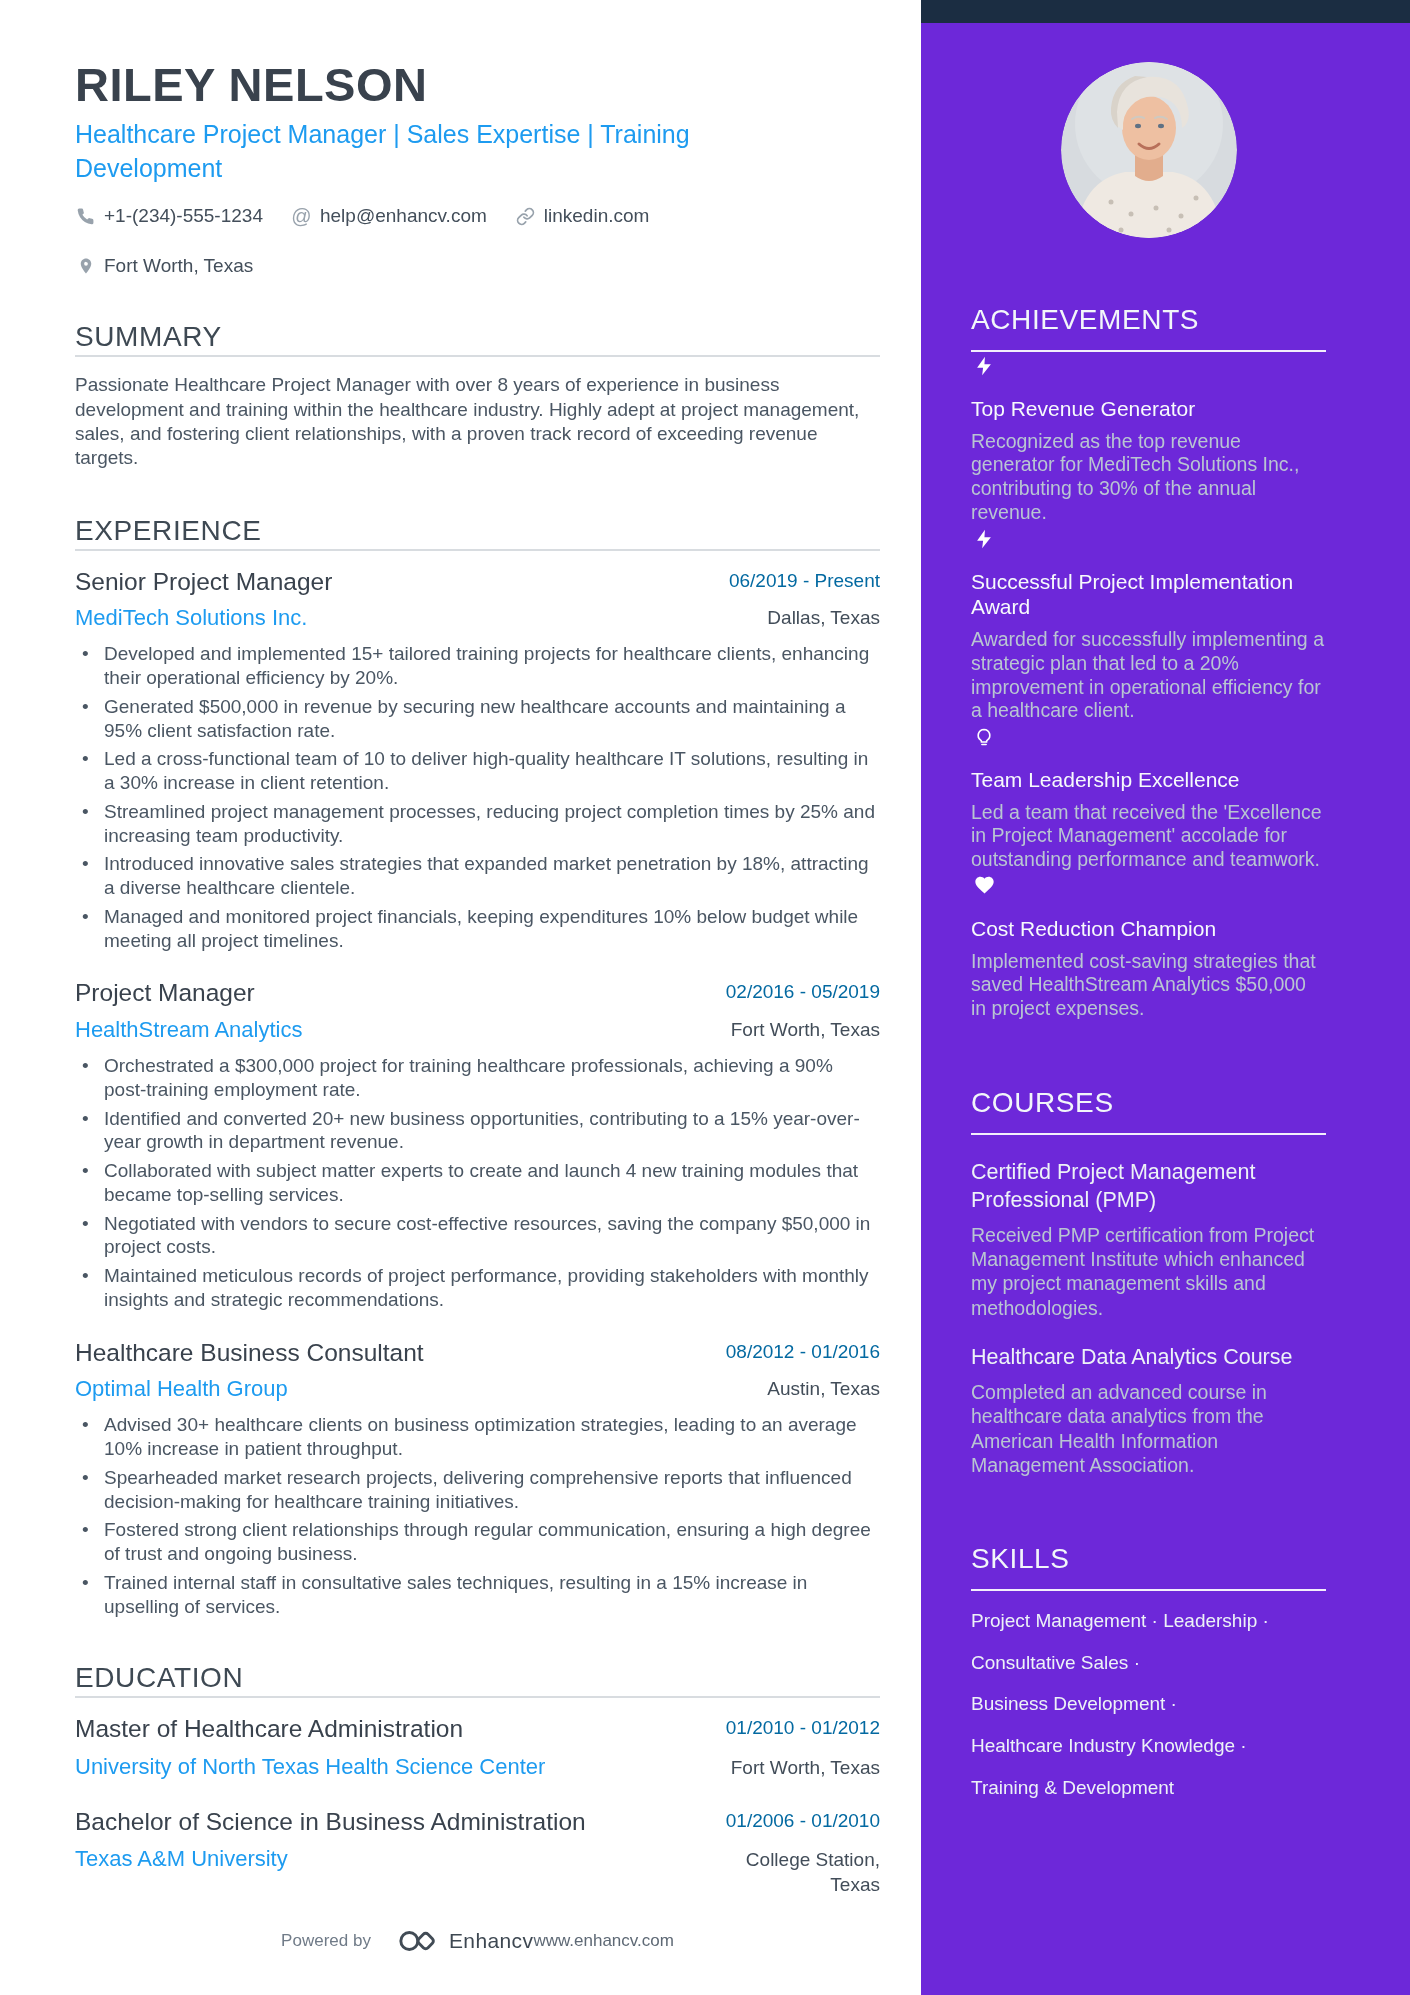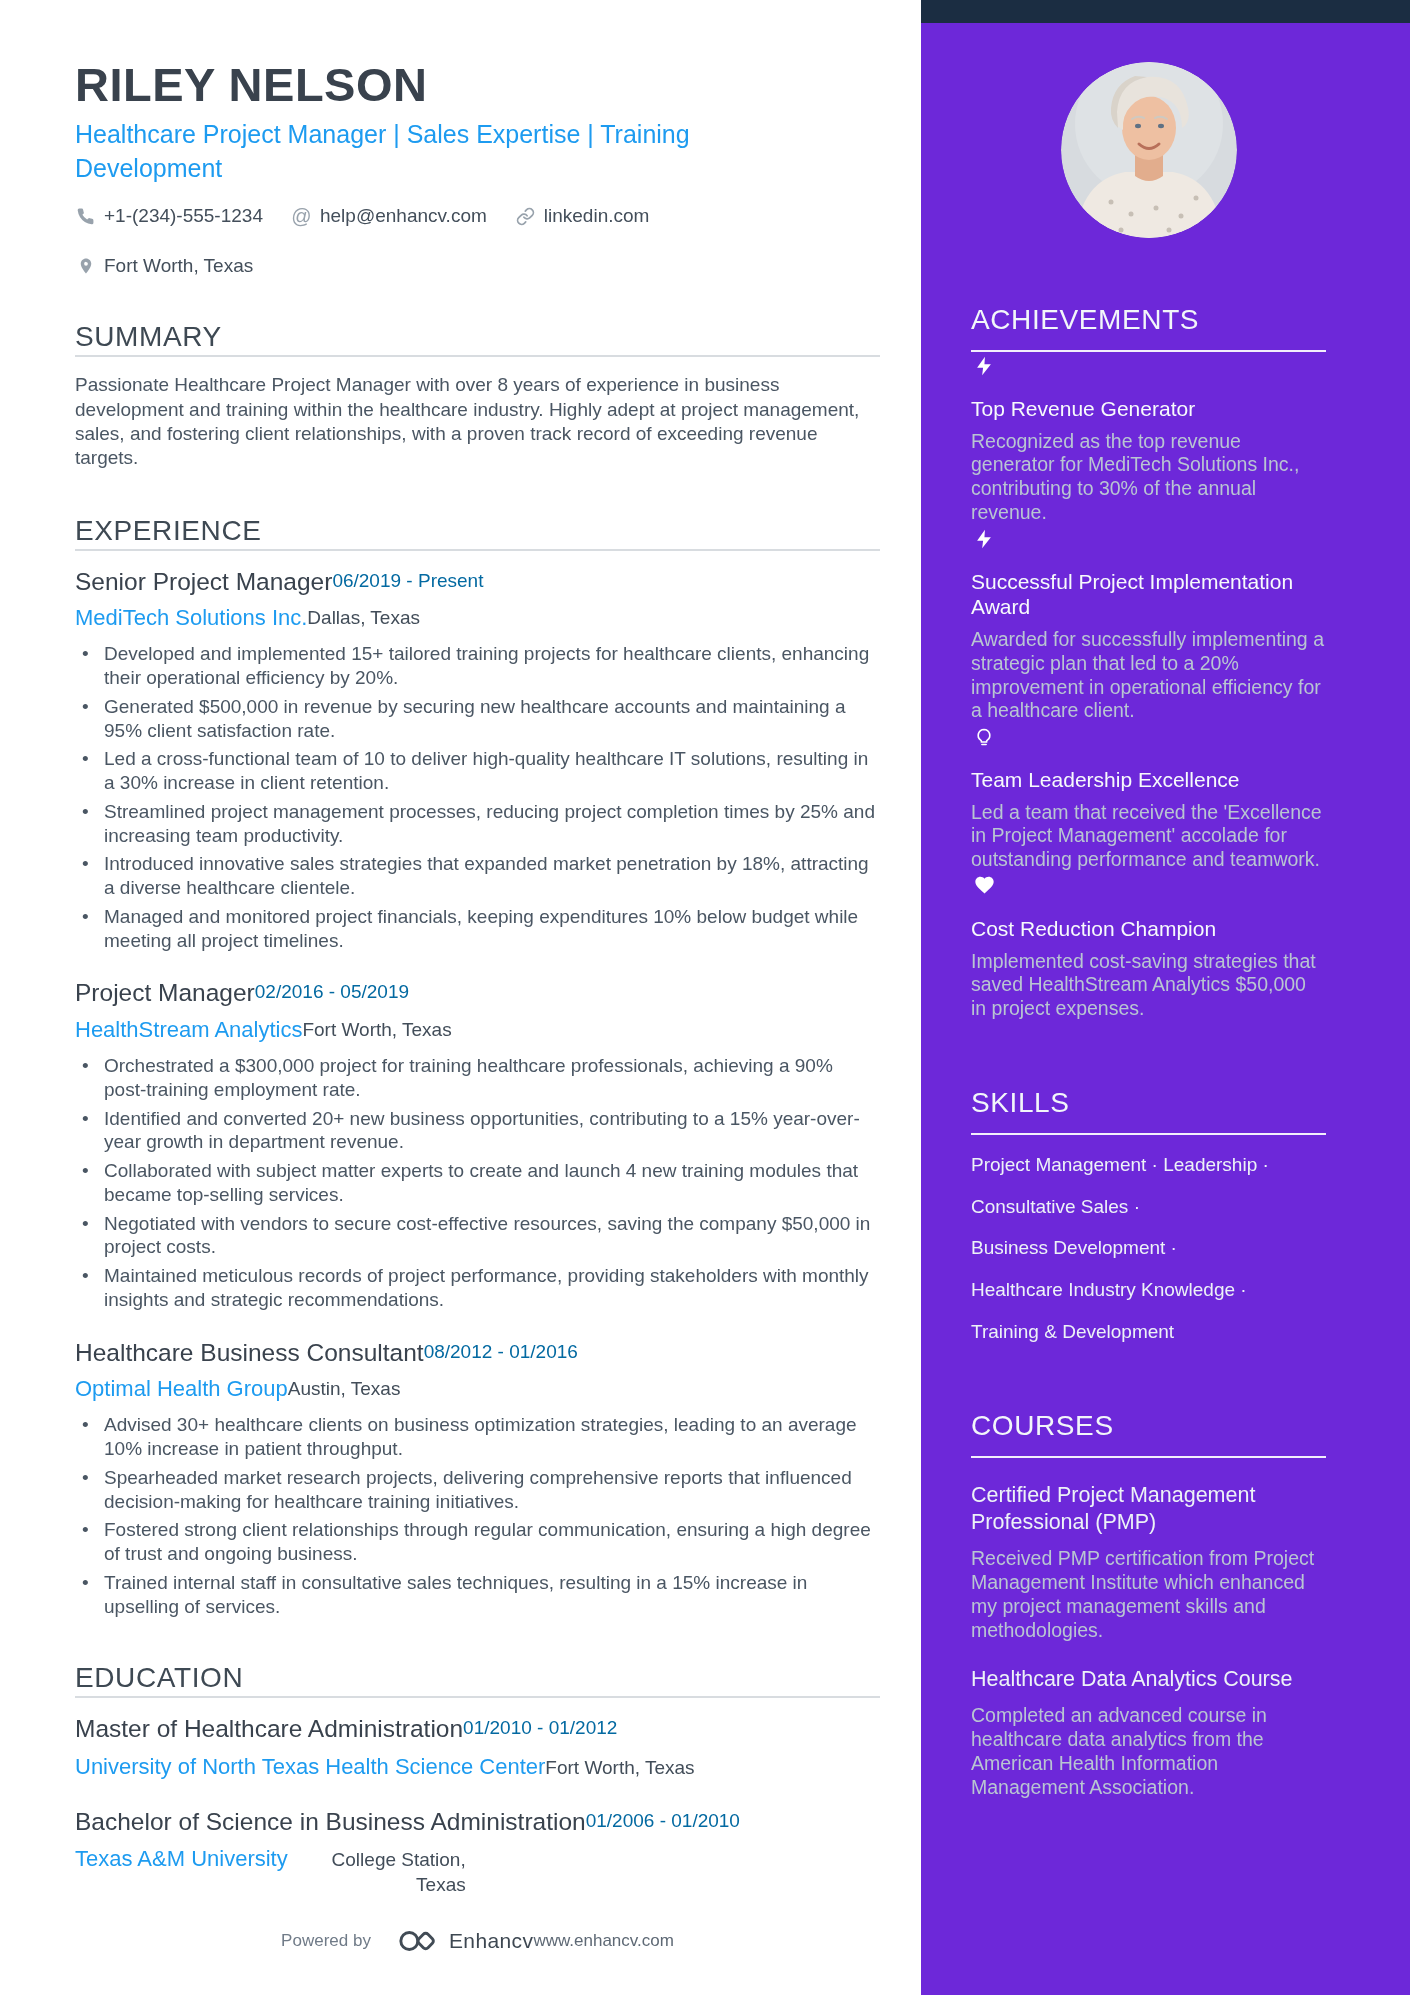--- a/index.html
+++ b/index.html
@@ -16,21 +16,21 @@
   .contact{display:flex;align-items:center;gap:8px;font-size:19px;color:#434e5a;}
   .cicon{display:inline-flex;align-items:center;justify-content:center;width:21px;height:21px;color:#98a2ac;}
   .cicon svg{display:block;}
   .at-glyph{font-size:20px;color:#98a2ac;line-height:1;}
   .section{margin-top:44px;}
   .sec-h{font-size:28px;font-weight:400;color:#3e4953;letter-spacing:.6px;margin:0;
     padding-bottom:2px;border-bottom:2px solid #d8dce0;}
   .summary-text{margin:16px 0 0 0;font-size:19px;line-height:1.28;color:#4a5663;}
   .job{margin-top:16px;}
   .job + .job{margin-top:26px;}
-  .row{display:flex;justify-content:flex-start;align-items:flex-start;}
+  .row{display:flex;justify-content:space-between;align-items:flex-start;}
   .job-title{font-size:24.5px;color:#39424d;font-weight:400;margin:0;line-height:1.2;}
   .job-dates{font-size:19px;color:#0369a1;white-space:nowrap;padding-top:3px;}
   .company-row{margin-top:9px;}
   .company{font-size:22px;color:#1d9bf0;margin:0;line-height:1.2;font-weight:400;}
   .job-loc{font-size:19px;color:#424d59;white-space:nowrap;padding-top:2px;}
   ul.bullets{list-style:none;margin:11px 0 0 0;padding:0;}
   ul.bullets li{position:relative;padding-left:29px;font-size:19px;line-height:1.25;color:#4a5663;margin-bottom:5px;}
   ul.bullets li::before{content:"•";position:absolute;left:7px;top:0;color:#4a5663;}
   .edu{margin-top:16px;}
   .edu + .edu{margin-top:26px;}
@@ -148,38 +148,38 @@
             </svg>
         </span>
         <div class="ach-body">
           <h3 class="ach-title">Cost Reduction Champion</h3>
           <p class="ach-desc">Implemented cost-saving strategies that saved HealthStream Analytics $50,000 in project expenses.</p>
         </div>
       </div>
     </section>
 
     <section class="sb-section">
+      <h2 class="sb-h">COURSES</h2>
+      <div class="course">
+        <h3 class="course-title">Certified Project Management Professional (PMP)</h3>
+        <p class="course-desc">Received PMP certification from Project Management Institute which enhanced my project management skills and methodologies.</p>
+      </div>
+      <div class="course">
+        <h3 class="course-title">Healthcare Data Analytics Course</h3>
+        <p class="course-desc">Completed an advanced course in healthcare data analytics from the American Health Information Management Association.</p>
+      </div>
+    </section>
+
+    <section class="sb-section">
       <h2 class="sb-h">SKILLS</h2>
       <div class="skill-line">Project Management · Leadership ·</div>
       <div class="skill-line">Consultative Sales ·</div>
       <div class="skill-line">Business Development ·</div>
       <div class="skill-line">Healthcare Industry Knowledge ·</div>
       <div class="skill-line">Training &amp; Development</div>
-    </section>
-
-    <section class="sb-section">
-      <h2 class="sb-h">COURSES</h2>
-      <div class="course">
-        <h3 class="course-title">Certified Project Management Professional (PMP)</h3>
-        <p class="course-desc">Received PMP certification from Project Management Institute which enhanced my project management skills and methodologies.</p>
-      </div>
-      <div class="course">
-        <h3 class="course-title">Healthcare Data Analytics Course</h3>
-        <p class="course-desc">Completed an advanced course in healthcare data analytics from the American Health Information Management Association.</p>
-      </div>
     </section>
   </aside>
 
   <main class="left">
 
     <h1 class="name">RILEY NELSON</h1>
     <p class="headline">Healthcare Project Manager | Sales Expertise | Training Development</p>
 
     <div class="contacts">
       <div class="contact">

